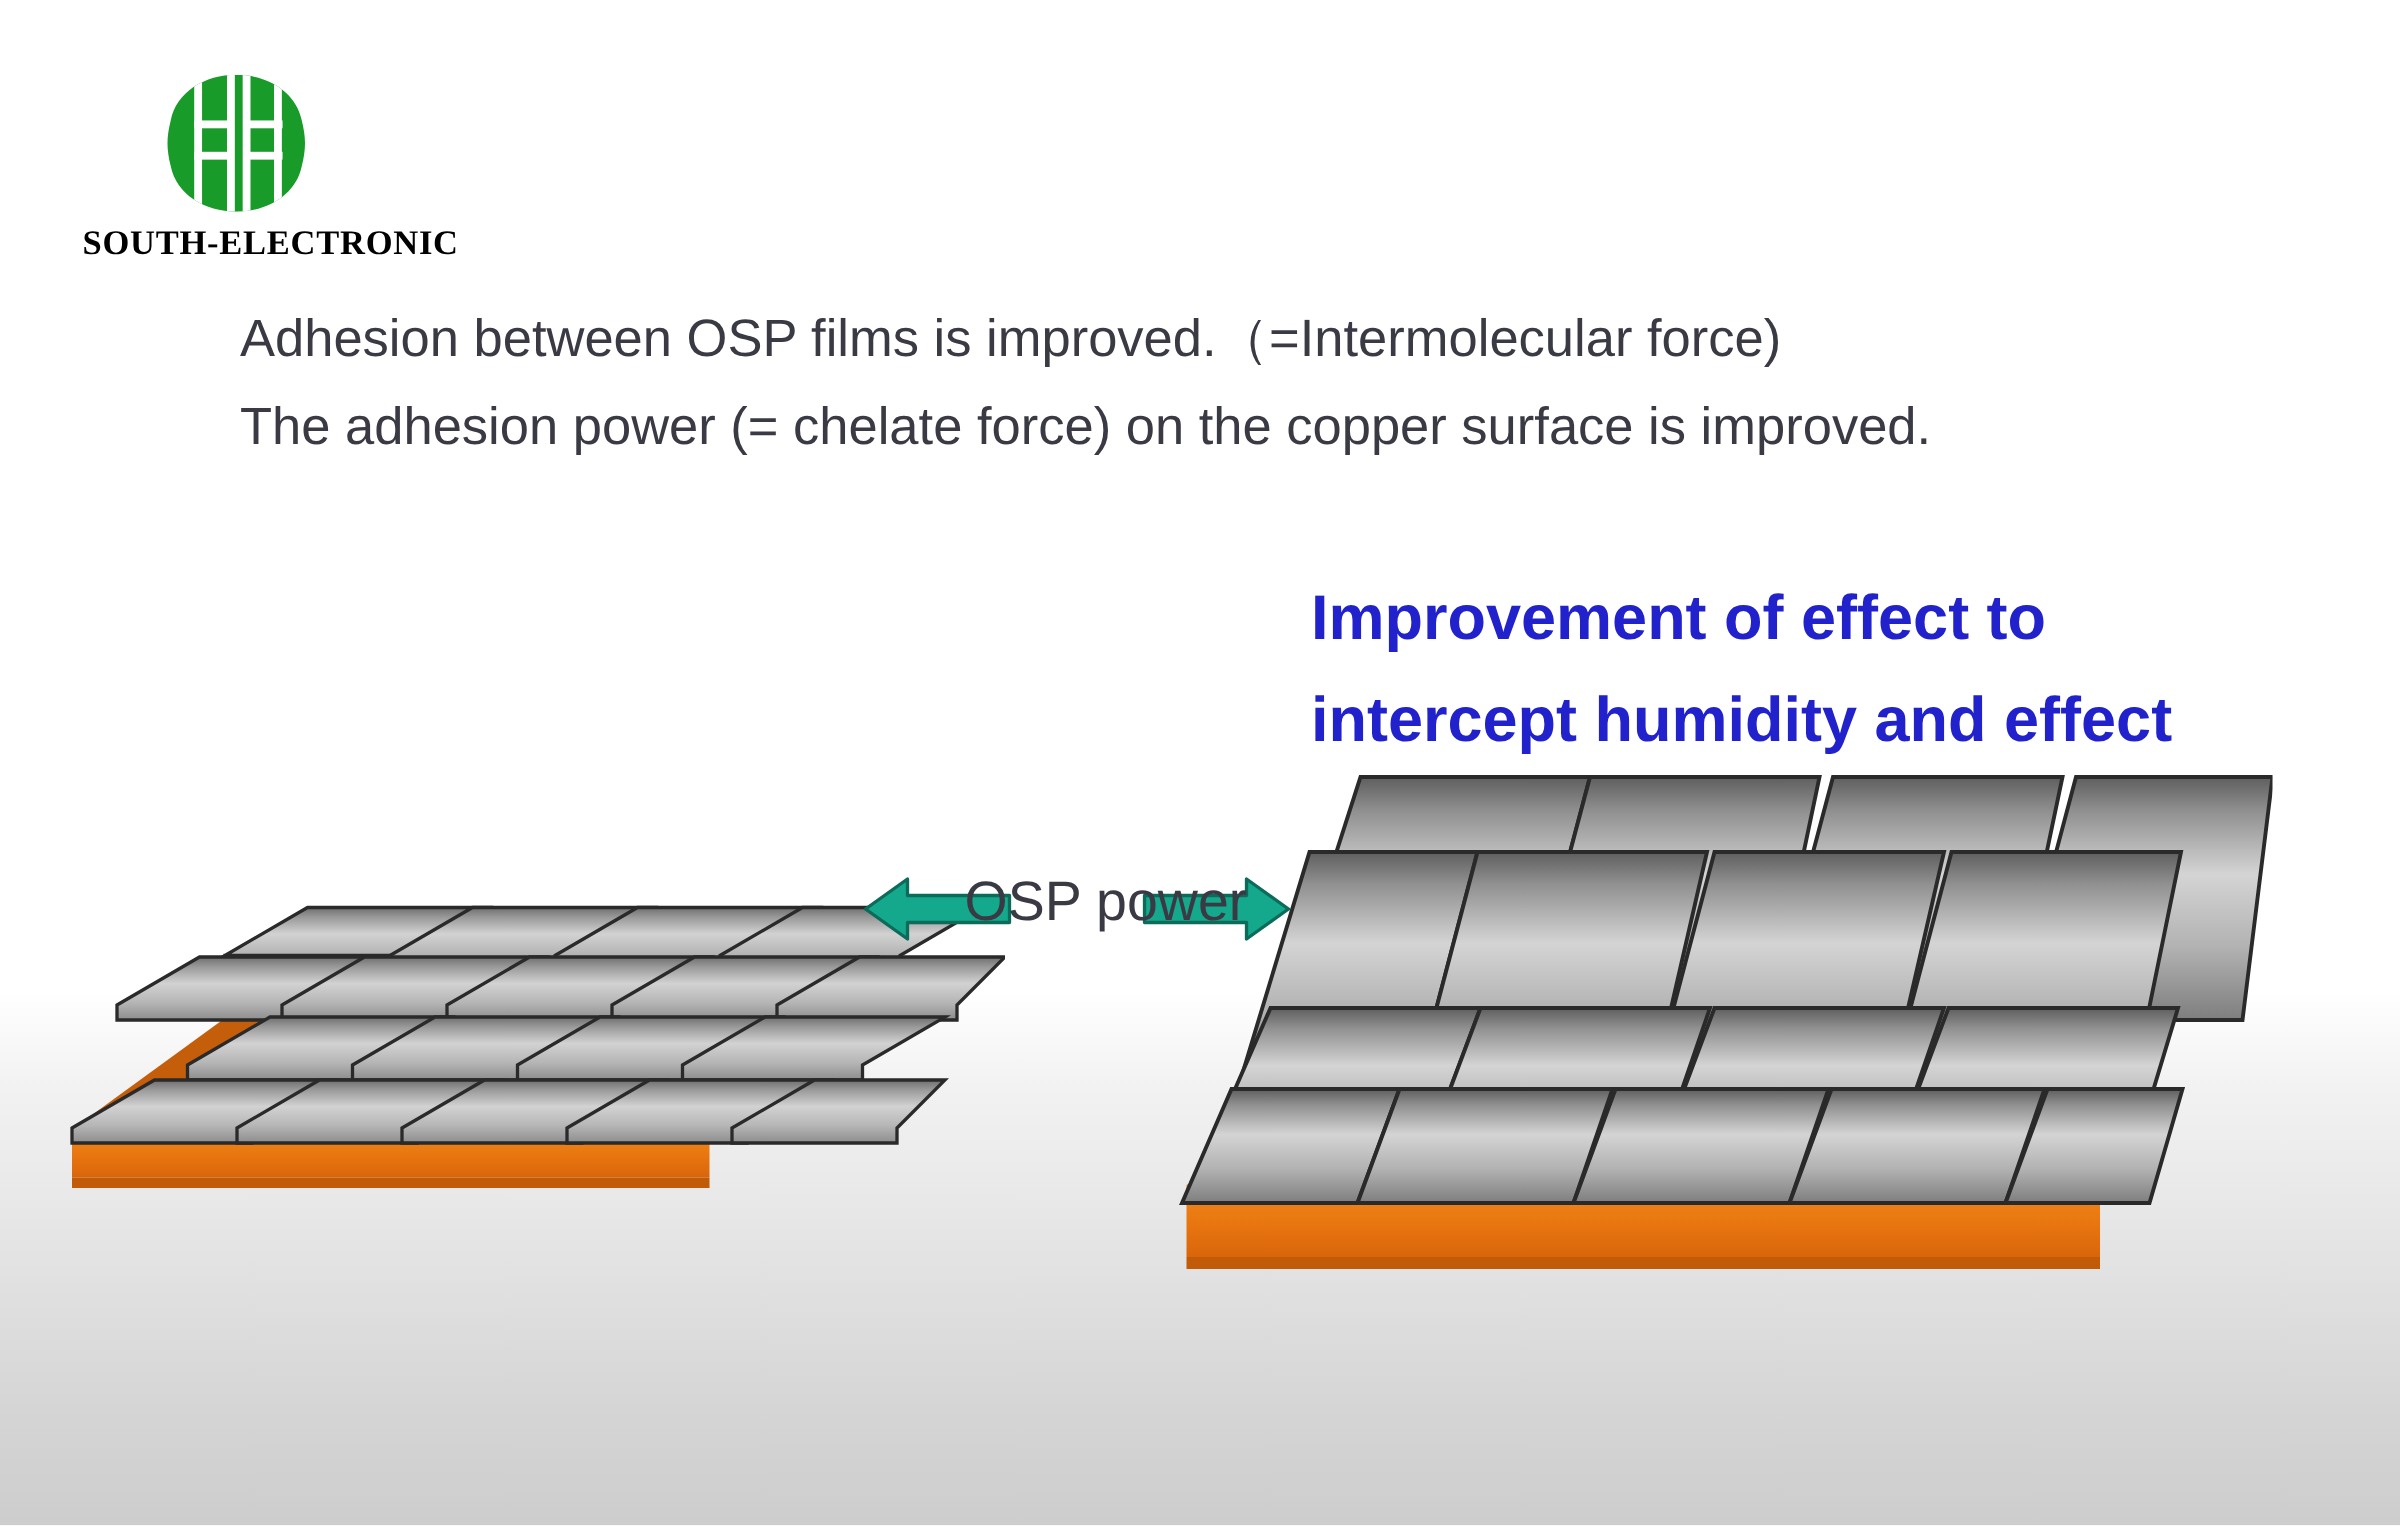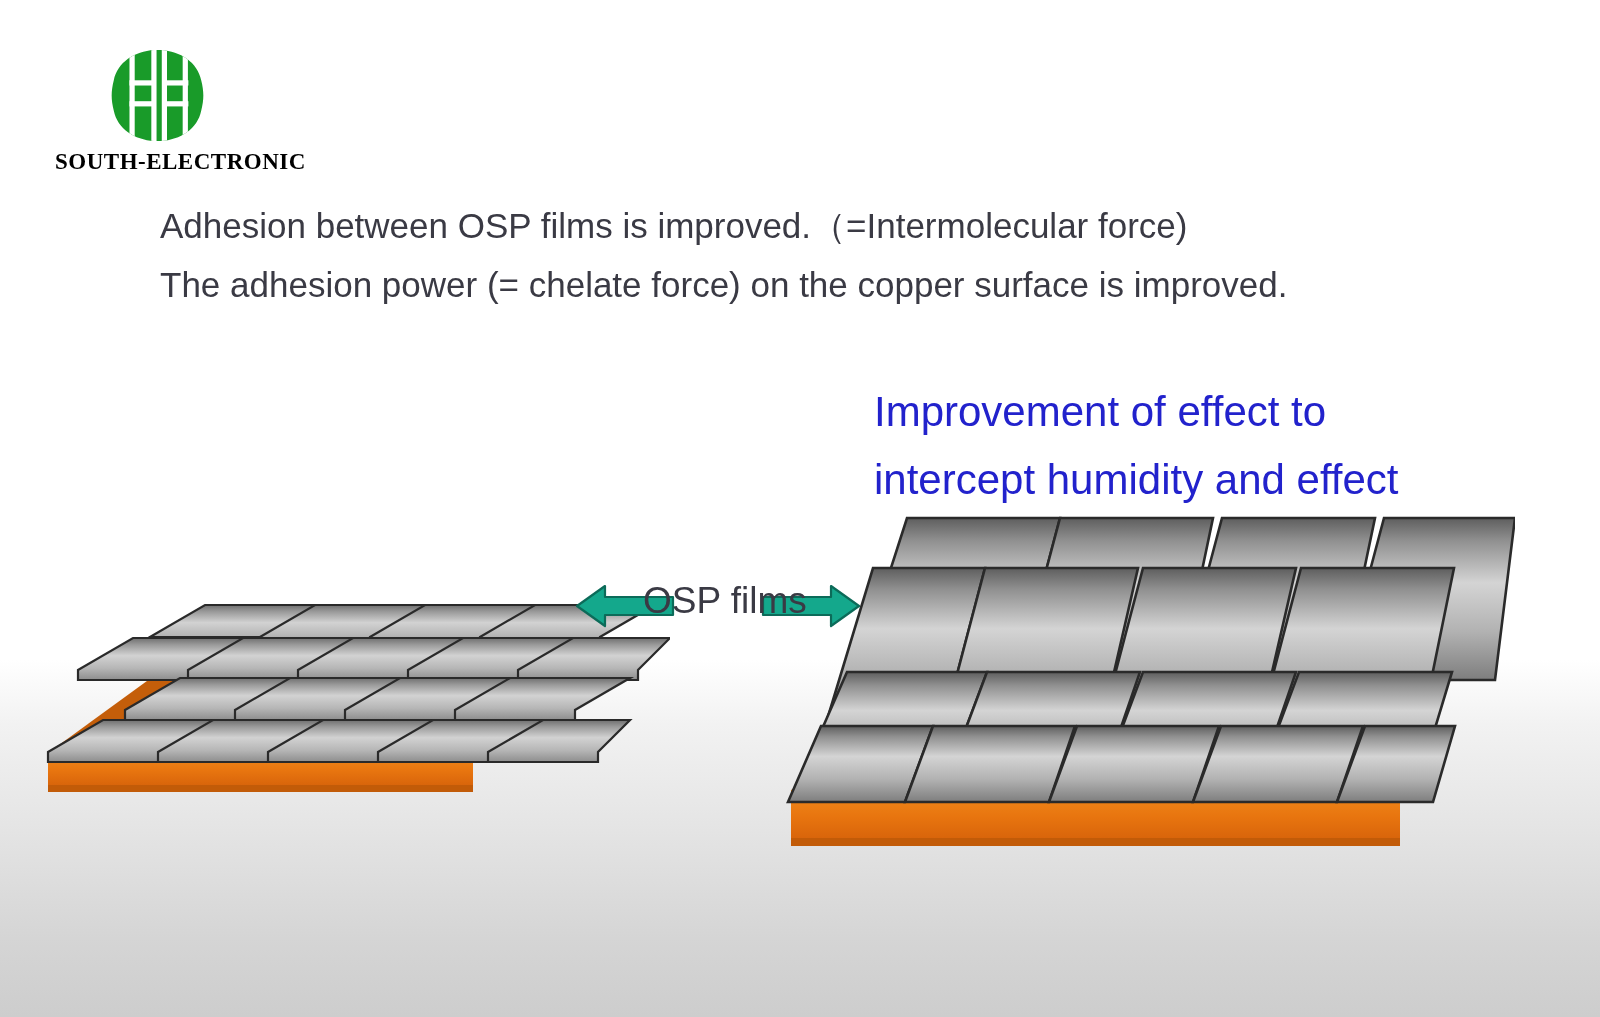--- a/index.html
+++ b/index.html
@@ -66,21 +66,21 @@
 
   
   #headline {
     position: absolute;
     left: 874px;
     top: 378px;
     width: 660px;
   }
   .headline-line {
     font-family: "Liberation Sans", sans-serif;
-    font-weight: normal;
+    font-weight: bold;
     font-size: 42px;
     line-height: 68px;
     color: #2222cc;
     white-space: nowrap;
   }
 
   
   .diagram {
     position: absolute;
   }
@@ -268,20 +268,20 @@
         <path d="M 582 312 L 610 236 L 700 236 L 678 312 Z" fill="url(#plateGradR)" stroke="#2a2a2a" stroke-width="2.6"></path>
       </g>
     </g>
   </svg>
 
   <div id="osp-label-group">
     <svg class="arrow-svg" id="arrow-left-svg" width="100" height="44" viewBox="0 0 100 44">
       <path d="M 98 13 L 30 13 L 30 2 L 2 22 L 30 42 L 30 31 L 98 31 Z" fill="#14A88C" stroke="#0c6b59" stroke-width="2.2" stroke-linejoin="round"></path>
     </svg>
 
-    <span id="osp-label-text">OSP films</span>
+    <span id="osp-label-text">OSP power</span>
 
     <svg class="arrow-svg" id="arrow-right-svg" width="100" height="44" viewBox="0 0 100 44">
       <path d="M 2 13 L 70 13 L 70 2 L 98 22 L 70 42 L 70 31 L 2 31 Z" fill="#14A88C" stroke="#0c6b59" stroke-width="2.2" stroke-linejoin="round"></path>
     </svg>
   </div>
 
 </div>
 
 </body></html>

